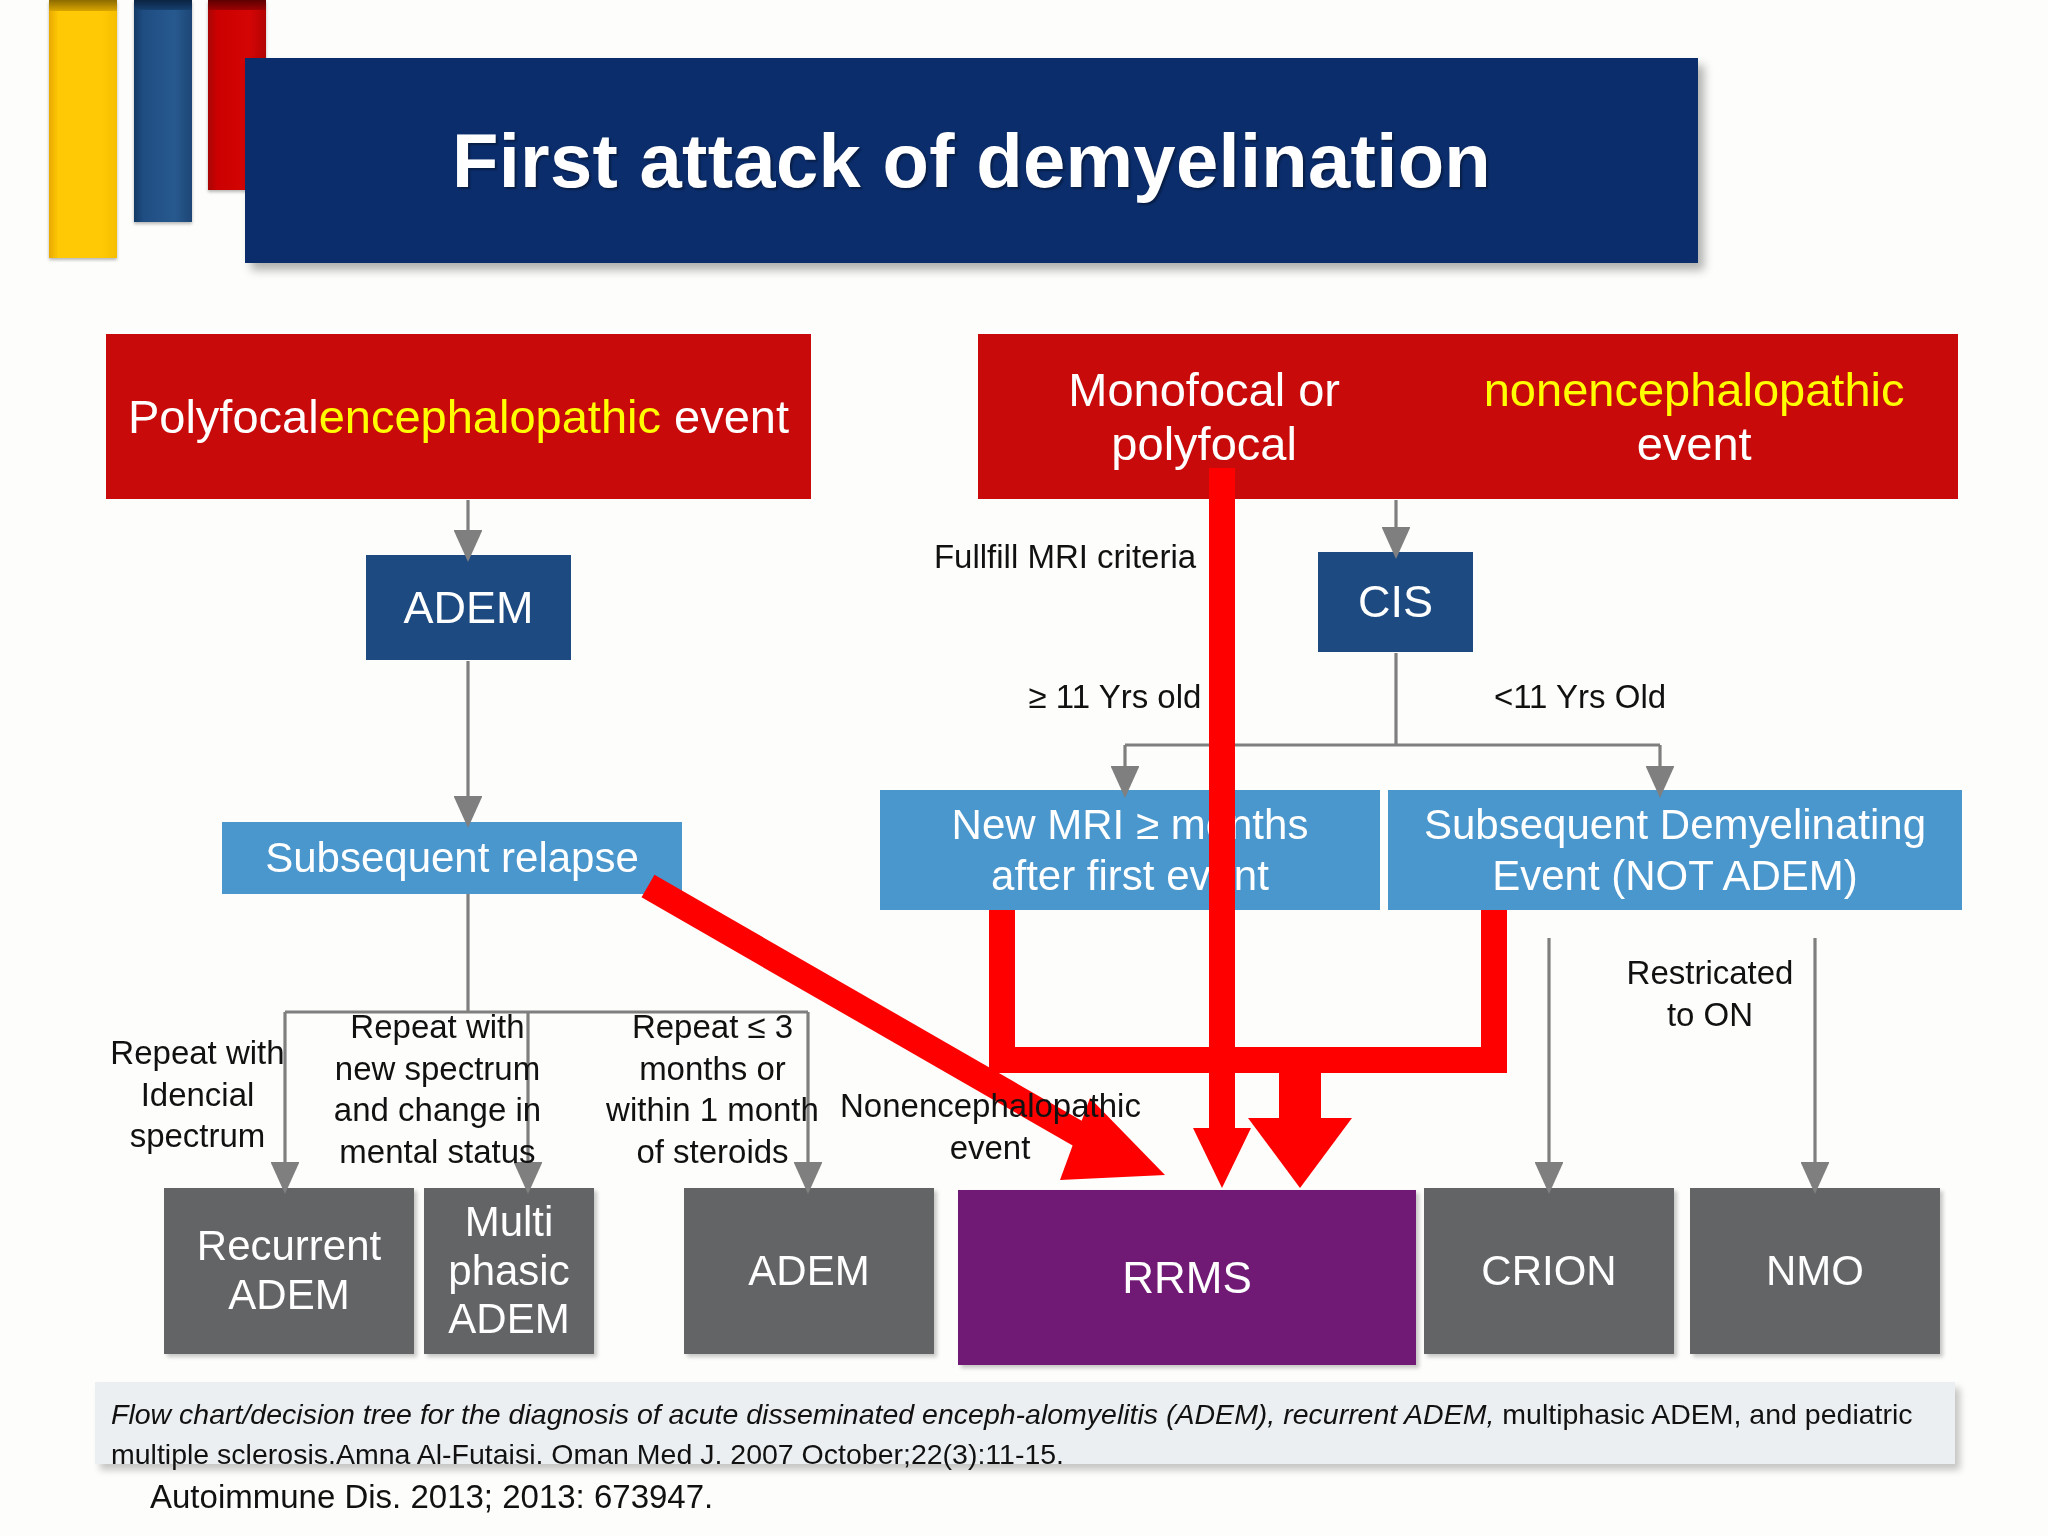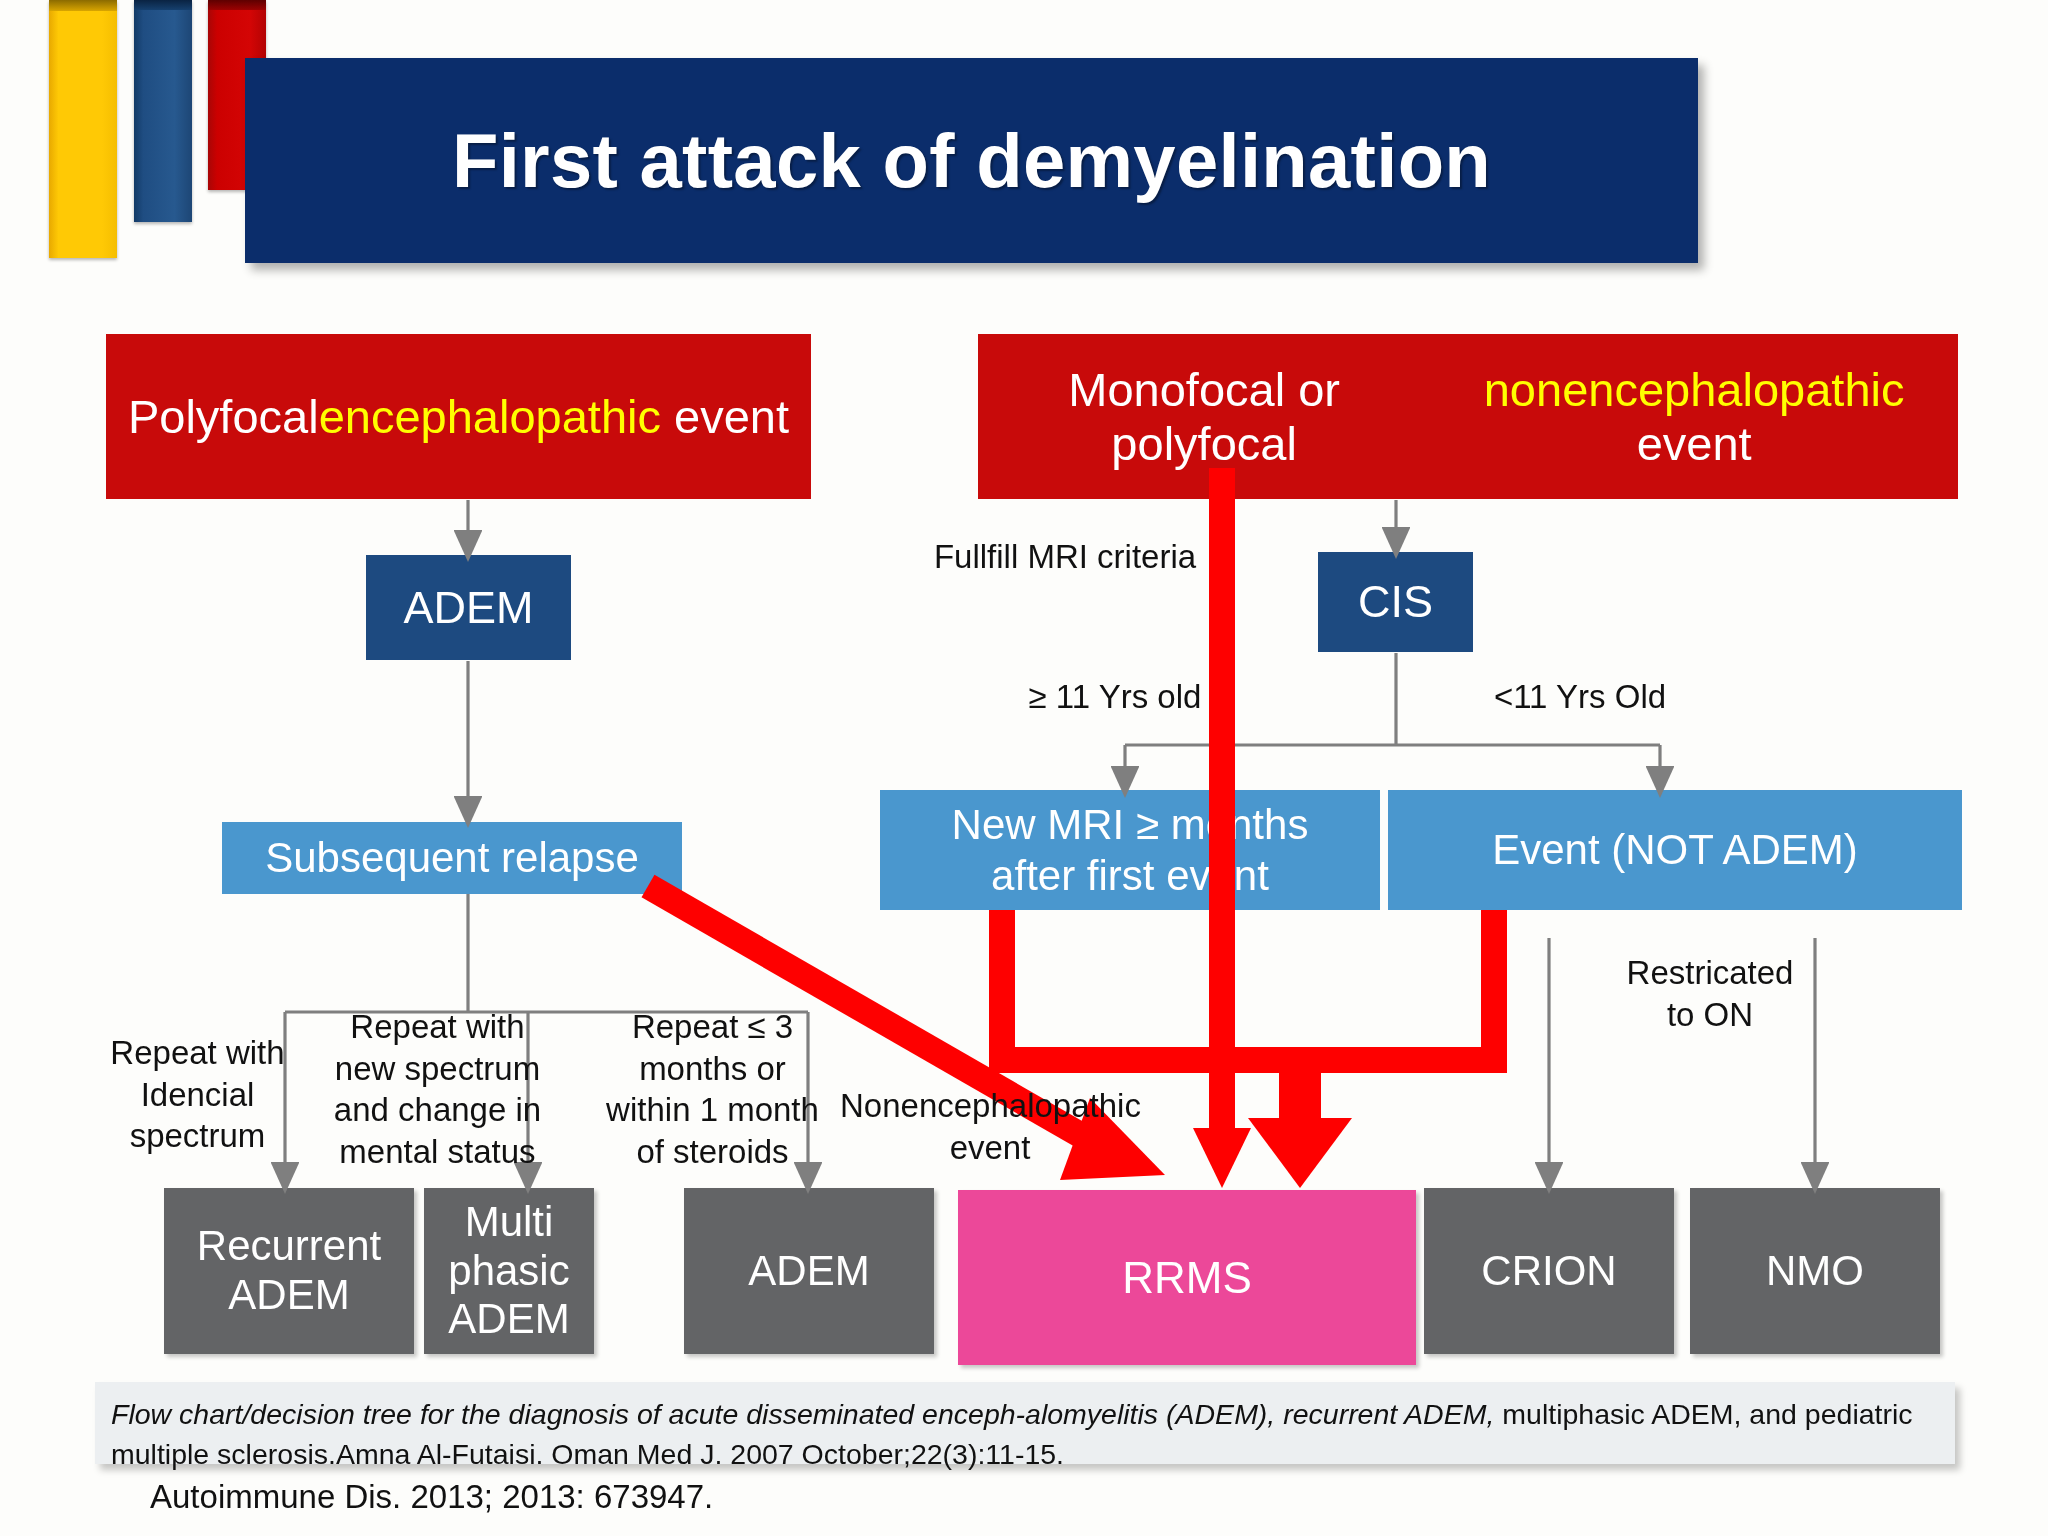--- a/index.html
+++ b/index.html
@@ -84,21 +84,21 @@
   }
   .box-recadem{left:164px;top:1188px;width:250px;height:166px;}
   .box-multi{left:424px;top:1188px;width:170px;height:166px;}
   .box-adem2{left:684px;top:1188px;width:250px;height:166px;}
   .box-crion{left:1424px;top:1188px;width:250px;height:166px;}
   .box-nmo{left:1690px;top:1188px;width:250px;height:166px;}
 
   
   .box-rrms{
     left:958px;top:1190px;width:458px;height:175px;
-    background:#ec4899;color:#fff;
+    background:#701a75;color:#fff;
     display:flex;align-items:center;justify-content:center;
     font-size:44px;
     box-shadow:3px 3px 4px rgba(0,0,0,.22);
   }
 
   
   .lbl{
     color:#111;font-size:33px;line-height:1.26;text-align:center;
     font-family:"Liberation Sans", sans-serif;
   }
@@ -147,20 +147,21 @@
   </div>
 
   <div class="abs lblue box-relapse">
     <span>Subsequent relapse</span>
   </div>
   <div class="abs lblue box-newmri">
     <span>New MRI ≥ months</span>
     <span>after first event</span>
   </div>
   <div class="abs lblue box-subseq">
+    <span>Subsequent Demyelinating</span>
     <span>Event (NOT ADEM)</span>
   </div>
 
   <div class="abs gray box-recadem">
     <span>Recurrent</span>
     <span>ADEM</span>
   </div>
   <div class="abs gray box-multi">
     <span>Multi</span>
     <span>phasic</span>

